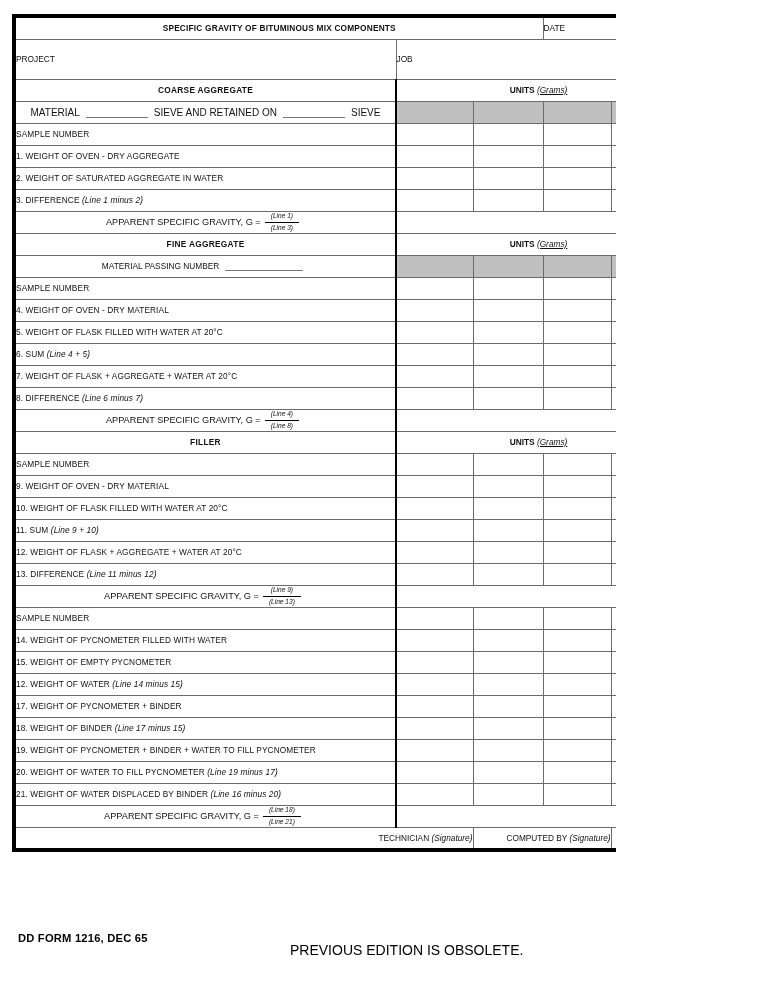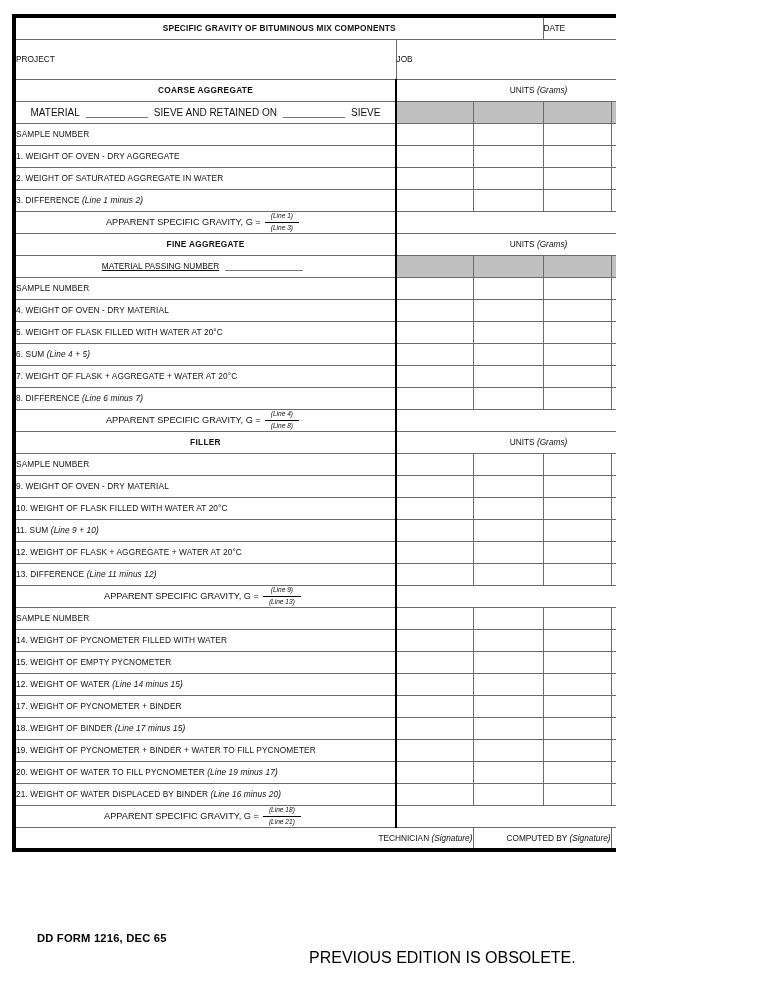--- a/index.html
+++ b/index.html
@@ -38,22 +38,22 @@
     text-align: center;
     font-weight: bold;
     font-size: 10.5px;
     letter-spacing: .3px;
     margin-top: 48px;
   }
   .units {
     text-align: center;
     font-size: 10px;
   }
-  .units b { font-weight: normal; }
-  .units i { font-style: italic; font-weight: normal; }
+  .units b { font-weight: bold; }
+  .units i { font-style: italic; font-weight: normal; text-decoration: underline; }
   .grey { background: #c0c0c0; }
   .data-cell { background: #fff; }
   .thick-l { border-left: 2px solid #000 !important; }
   .thick-r { border-right: 2px solid #000 !important; }
   .thick-t { border-top: 2px solid #000 !important; }
   .thick-b { border-bottom: 2px solid #000 !important; }
   .title-cell {
     text-align: center;
     font-weight: bold;
     font-size: 12.6px;
@@ -93,25 +93,24 @@
     padding: 2px 0 0 4px;
     height: 46px;
     text-align: right;
   }
   .footer {
     position: absolute;
     left: 12px;
     top: 928px;
     width: 736px;
     height: 30px;
-    margin-left: 19px;
   }
   .ff { position: absolute; font-size: 11.2px; }
   #form-id { left: 6px; top: 4px; font-weight: bold; letter-spacing: .2px; }
-  #prev-edition { left: 278px; top: 21px; font-size: 16px; }
+  #prev-edition { left: 278px; top: 14px; font-size: 14px; }
   #reset-btn {
     position: absolute;
     right: 0px; top: 0px;
     width: 62px; height: 22px;
     border: 1px solid #555;
     background: #fdba74;
     font-family: "Liberation Serif", serif;
     font-size: 12.5px;
     color: #000;
     display: flex; align-items: center; justify-content: center;
@@ -191,21 +190,21 @@
                 </span>
               </div>
             </td>
             <td class="data-cell thick-l thick-r" colspan="4"></td>
           </tr>
           <tr>
             <td class="sec-title thick-l">FINE AGGREGATE</td>
             <td class="units thick-l thick-r" colspan="4"><b>UNITS</b> <i>(Grams)</i></td>
           </tr>
           <tr>
-            <td class="thick-l" style="text-align: center; font-size: 8.3px; text-decoration: underline;"><span>MATERIAL PASSING NUMBER</span><span class="blank-line" style="width:78px;margin:0 6px"></span></td>
+            <td class="thick-l" style="text-align: center; font-size: 8.3px;"><span>MATERIAL PASSING NUMBER</span><span class="blank-line" style="width:78px;margin:0 6px"></span></td>
             <td class="grey thick-l"></td>
             <td class="grey"></td>
             <td class="grey"></td>
             <td class="grey thick-r"></td>
           </tr>
           <tr>
             <td class="lbl thick-l">SAMPLE NUMBER</td>
             <td class="data-cell thick-l"></td>
             <td class="data-cell"></td>
             <td class="data-cell"></td>

